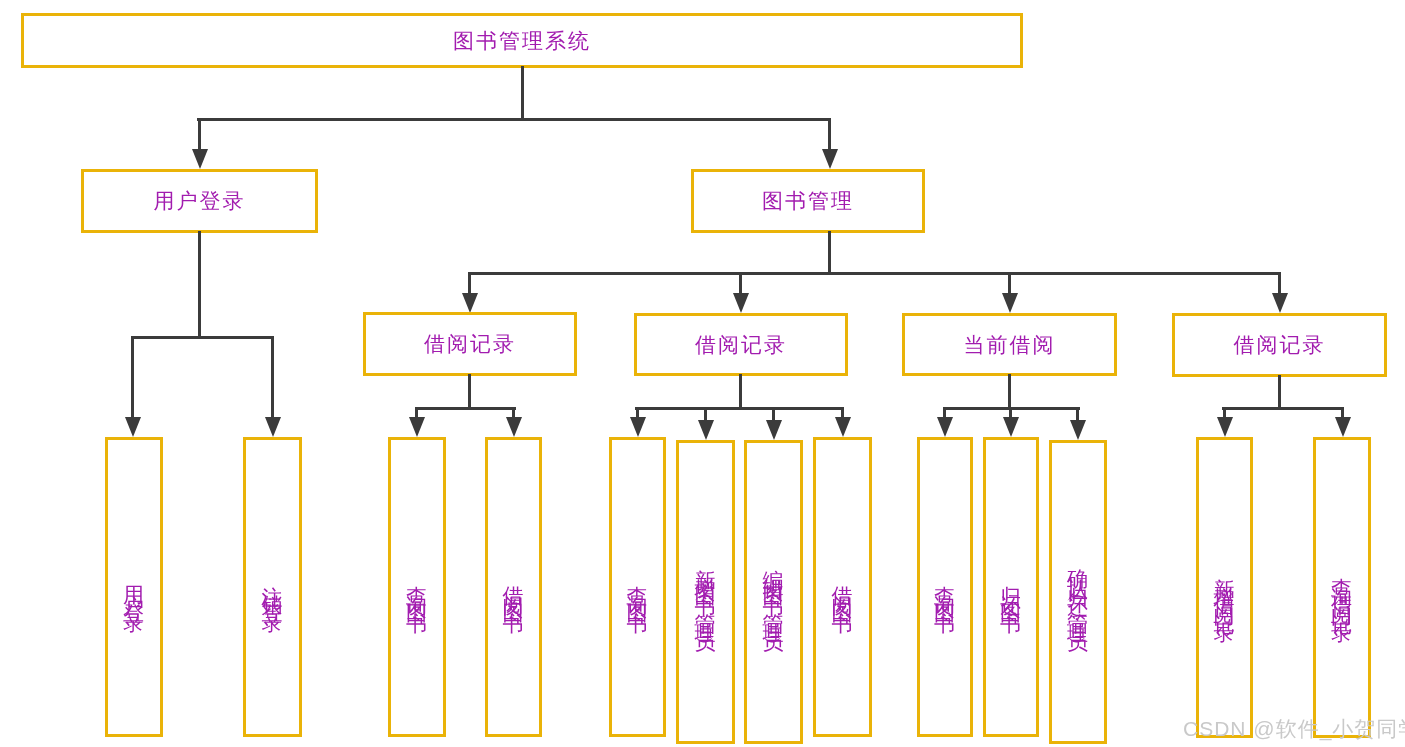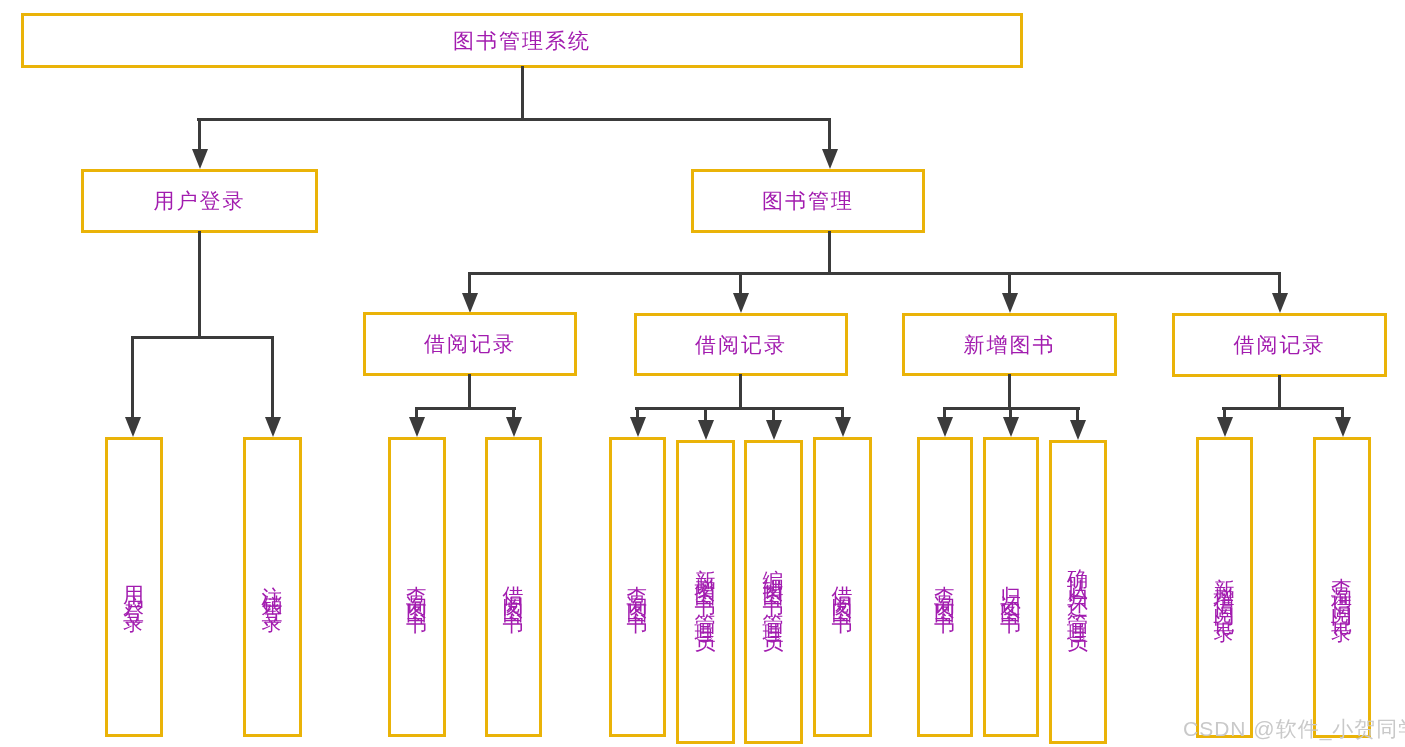--- a/index.html
+++ b/index.html
@@ -82,21 +82,21 @@
 
   <div class="vline" style="left:828px; top:231px; height:44px;"></div>
   <div class="hline" style="left:468px; top:272px; width:813px;"></div>
   <div class="drop" style="left:468px; top:272px; height:21px;"></div>
   <div class="drop" style="left:739px; top:272px; height:21px;"></div>
   <div class="drop" style="left:1008px; top:272px; height:21px;"></div>
   <div class="drop" style="left:1278px; top:272px; height:21px;"></div>
 
   <div class="box" style="left:363px; top:312px; width:214px; height:64px;">借阅记录</div>
   <div class="box" style="left:634px; top:313px; width:214px; height:63px;">借阅记录</div>
-  <div class="box" style="left:902px; top:313px; width:215px; height:63px;">新增图书</div>
+  <div class="box" style="left:902px; top:313px; width:215px; height:63px;">当前借阅</div>
   <div class="box" style="left:1172px; top:313px; width:215px; height:64px;">借阅记录</div>
 
   <div class="vline" style="left:468px; top:374px; height:36px;"></div>
   <div class="hline" style="left:415px; top:407px; width:101px;"></div>
   <div class="drop" style="left:415px; top:407px; height:10px;"></div>
   <div class="drop" style="left:512px; top:407px; height:10px;"></div>
 
   <div class="vline" style="left:739px; top:374px; height:36px;"></div>
   <div class="hline" style="left:635px; top:407px; width:209px;"></div>
   <div class="drop" style="left:636px; top:407px; height:10px;"></div>

